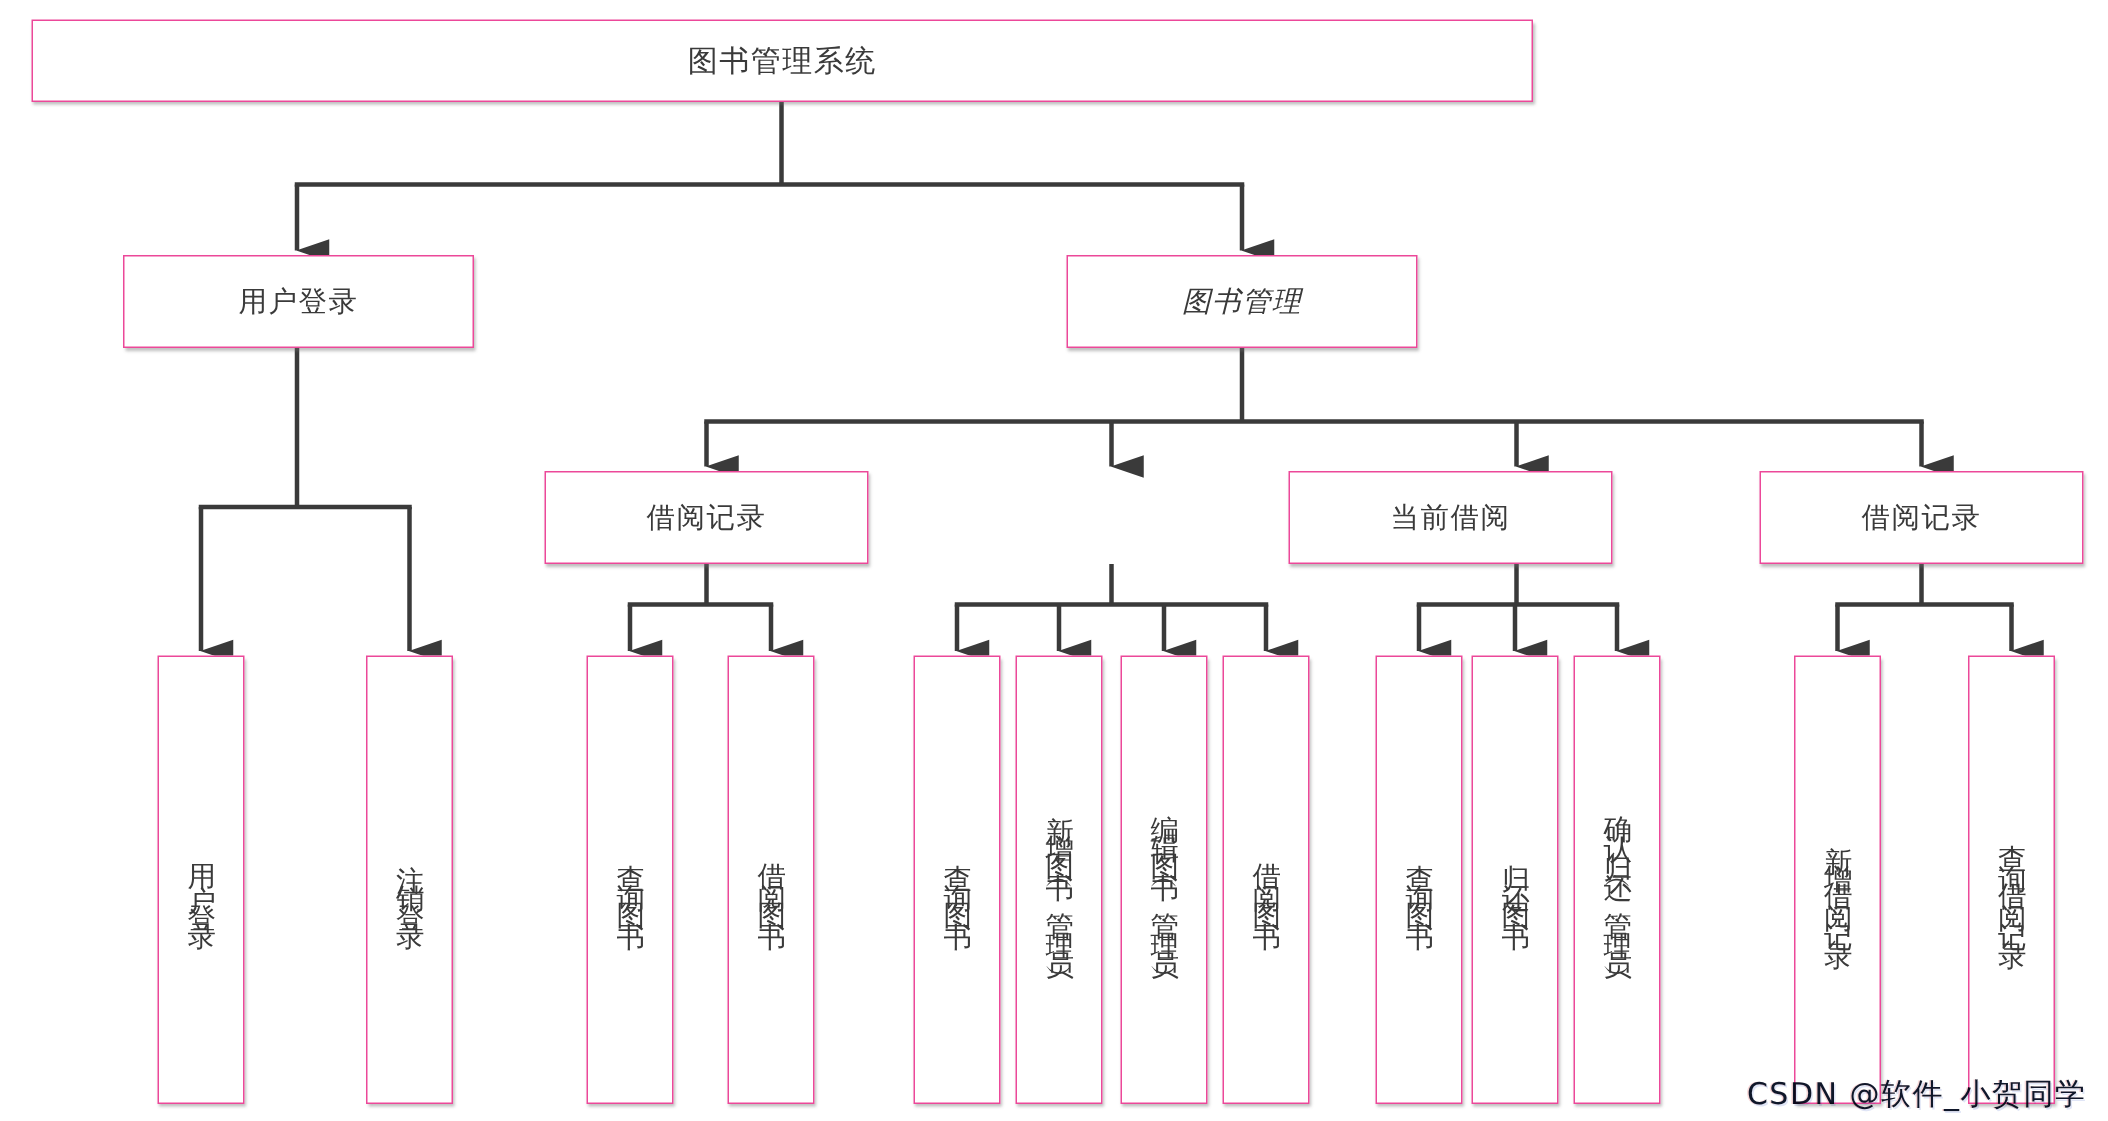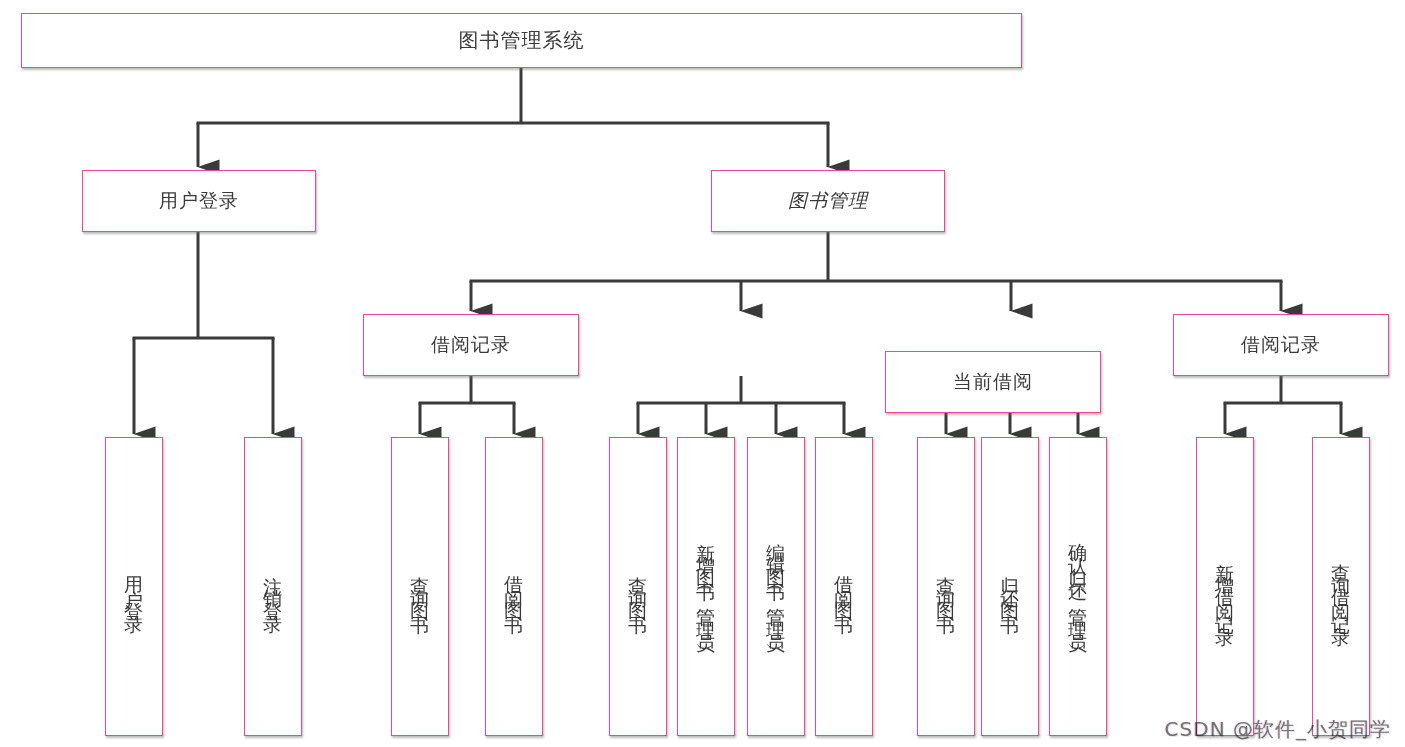--- a/index.html
+++ b/index.html
@@ -43,42 +43,42 @@
     text-orientation: mixed;
     font-size: 19px;
     letter-spacing: 13px;
     line-height: 1;
     white-space: nowrap;
   }
   #n-user-login   { left: 82px; }
   #n-book-mgmt    { left: 711px; font-style: italic; }
   #n-new-book     { left: 363px; }
   #n-book-borrow  { left: 633px; }
-  #n-cur-borrow   { left: 885px; margin-top: 37px; }
+  #n-cur-borrow   { left: 859px; }
   #n-borrow-rec   { left: 1173px; }
   #lf-0  { left: 105px; }
   #lf-1  { left: 244px; }
   #lf-2  { left: 391px; }
   #lf-3  { left: 485px; }
   #lf-4  { left: 609px; }
   #lf-5  { left: 677px; }
   #lf-6  { left: 747px; }
   #lf-7  { left: 815px; }
   #lf-8  { left: 917px; }
   #lf-9  { left: 981px; }
   #lf-10 { left: 1049px; }
   #lf-11 { left: 1196px; }
   #lf-12 { left: 1312px; }
   .watermark {
     position: absolute;
     right: 14px;
     bottom: 4px;
     font-size: 20px;
     letter-spacing: 1px;
-    color: #737373;
+    color: #0f172a;
     z-index: 3;
     mix-blend-mode: multiply;
     text-shadow: -1px 0 0 rgba(230,120,120,0.30), 1px 1px 0 rgba(130,150,220,0.25);
     white-space: nowrap;
   }
 </style>
 </head>
 <body>
 
 <div class="stage">

